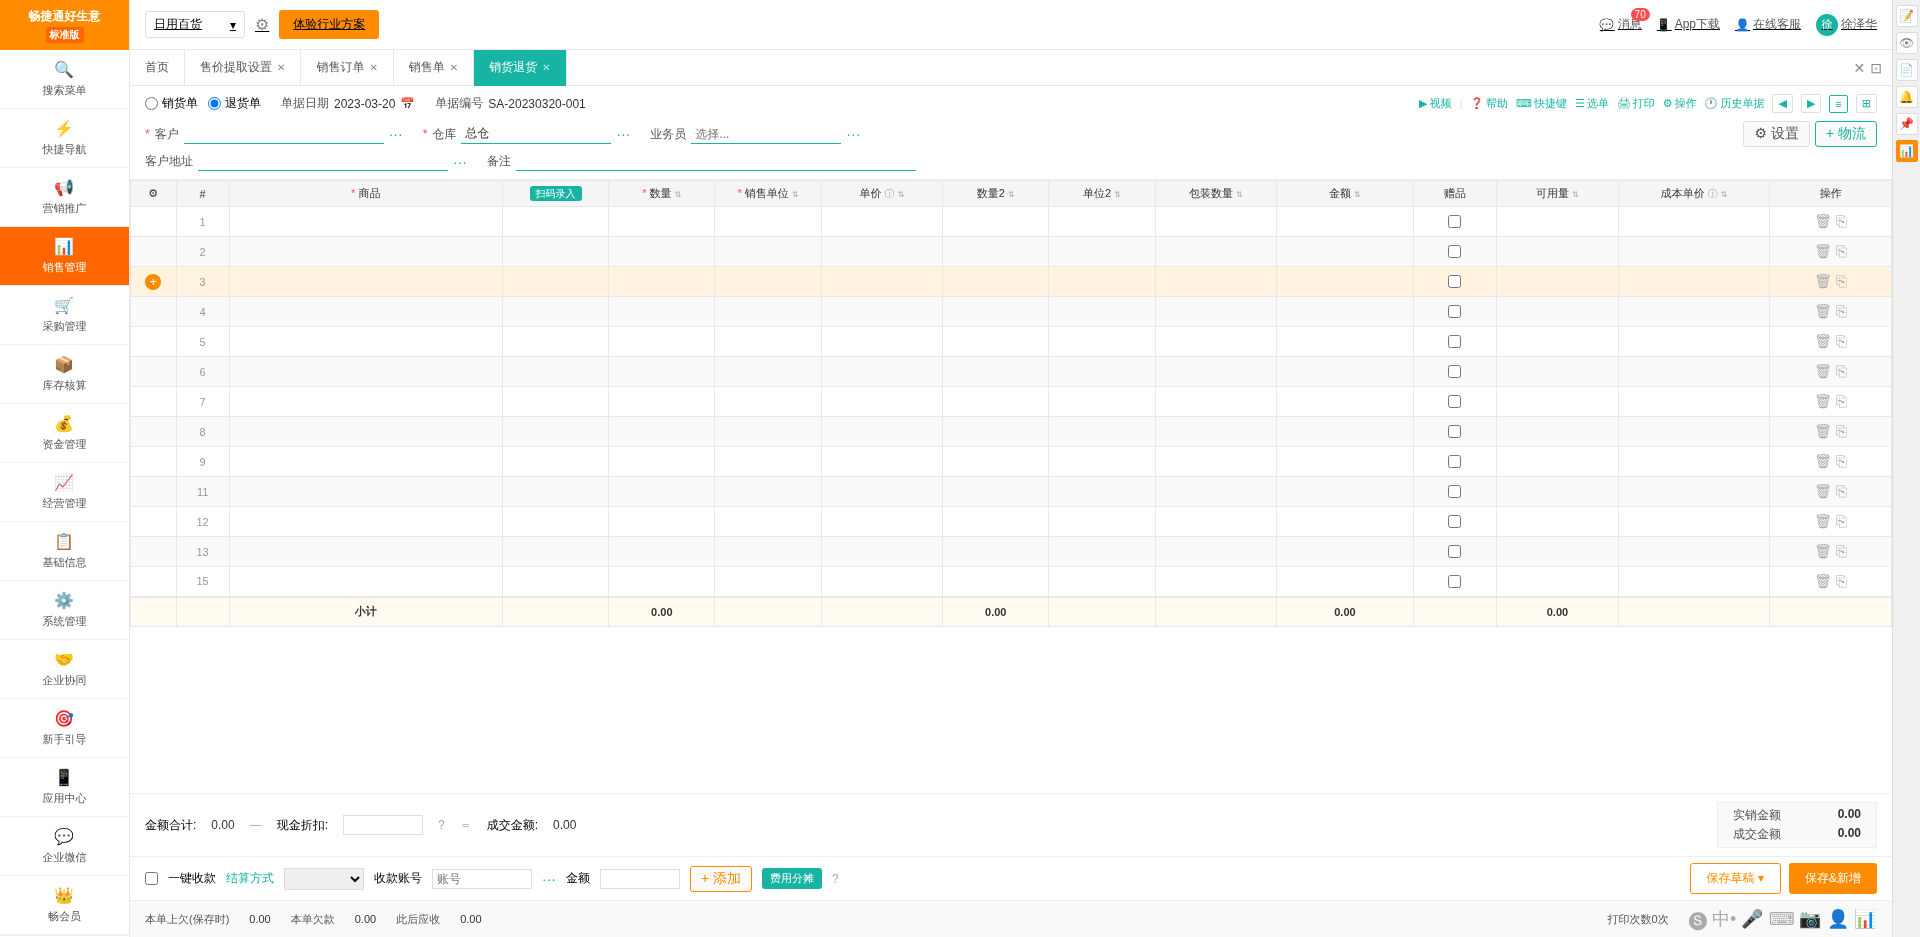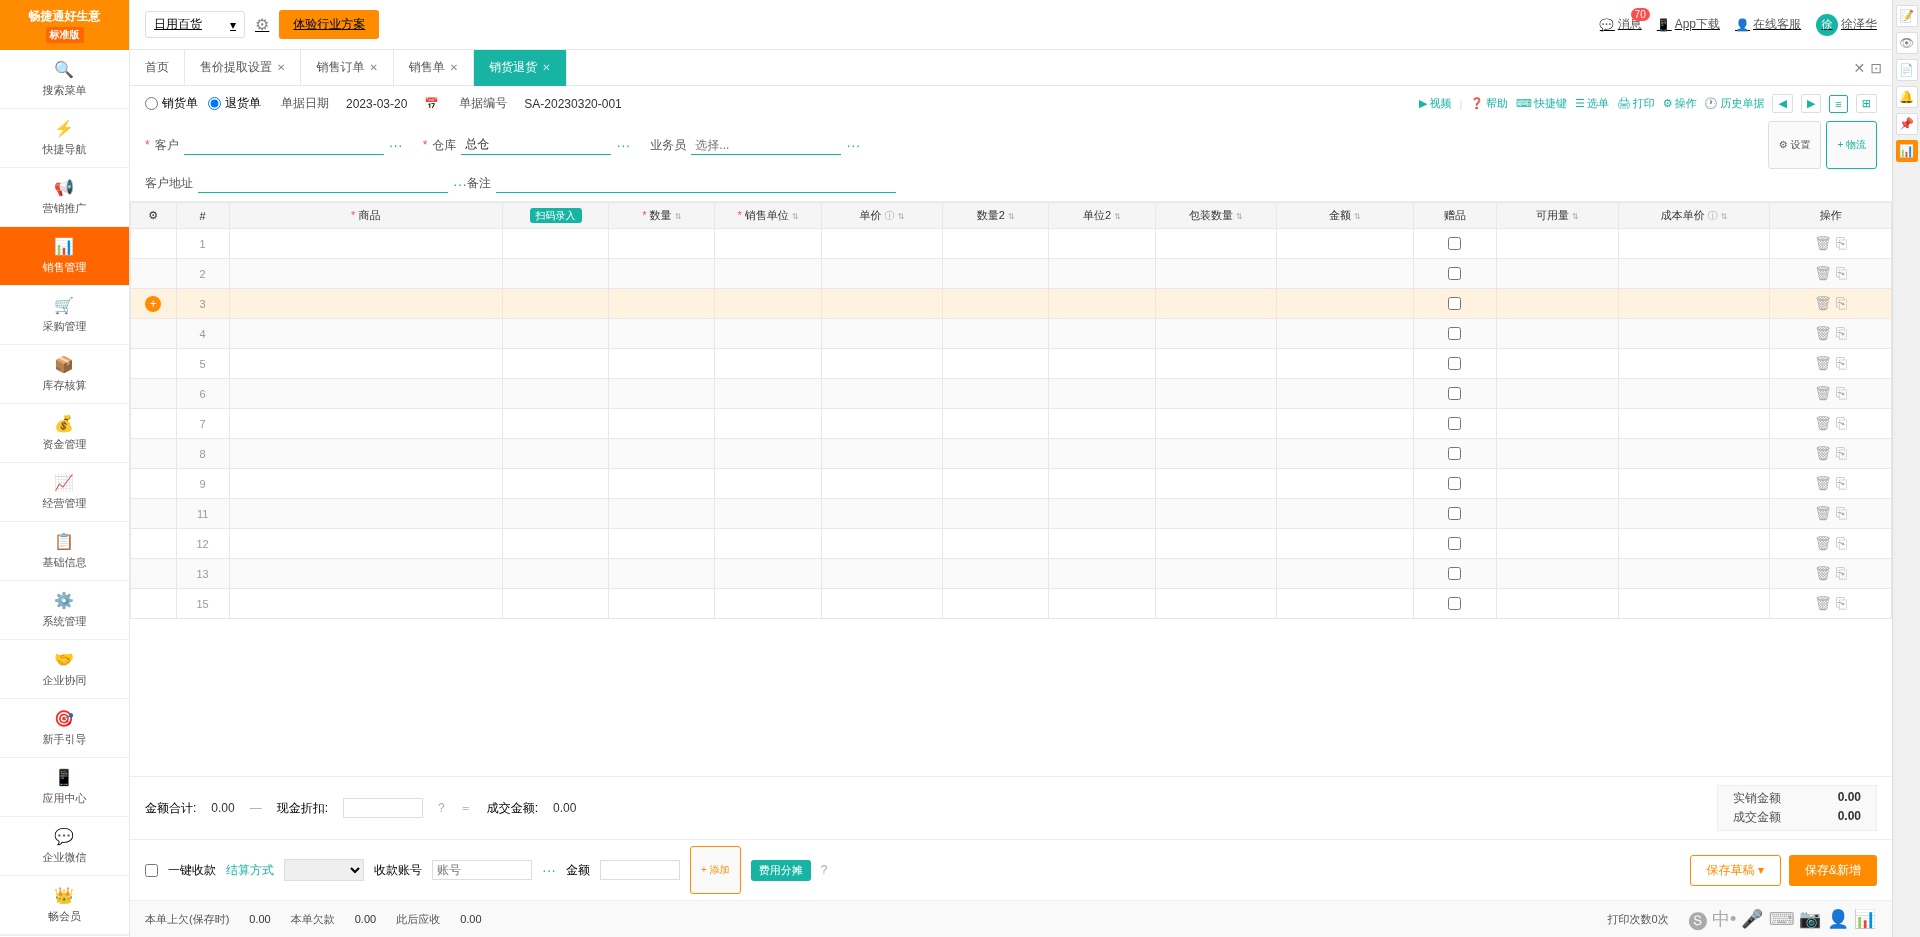--- a/index.html
+++ b/index.html
@@ -36,35 +36,35 @@
 
     
     .content { flex: 1; background: #fff; overflow: hidden; display: flex; flex-direction: column; }
 
     
     .form-header { padding: 8px 15px; border-bottom: 1px solid #eee; }
     .form-row1 { display: flex; align-items: center; gap: 20px; margin-bottom: 8px; }
     .radio-group { display: flex; align-items: center; gap: 10px; }
     .radio-item { display: flex; align-items: center; gap: 4px; cursor: pointer; }
     .radio-item input { cursor: pointer; }
-    .form-field { display: flex; align-items: center; gap: 17px; }
+    .form-field { display: flex; align-items: center; gap: 5px; }
     .form-label { color: #555; white-space: nowrap; }
     .form-value { color: #333; }
     .toolbar-right { margin-left: auto; display: flex; align-items: center; gap: 8px; color: #17b3a3; font-size: 11px; }
     .toolbar-btn { display: flex; align-items: center; gap: 2px; cursor: pointer; }
 
     .form-row2 { display: flex; align-items: center; gap: 20px; }
     .form-input-group { display: flex; align-items: center; gap: 5px; min-width: 200px; }
     .required { color: #ff4d4f; }
     .form-input { border: none; border-bottom: 1px solid #17b3a3; width: 180px; padding: 2px 4px; font-size: 12px; color: #333; }
     .form-input-dots { color: #17b3a3; cursor: pointer; font-size: 14px; }
     .form-side-btns { margin-left: auto; display: flex; gap: 5px; }
-    .side-btn { border: 1px solid #ddd; padding: 16px 10px; border-radius: 3px; cursor: pointer; font-size: 10px; color: #555; background: #fafafa; }
-
-    .form-row3 { display: flex; align-items: flex-start; padding-top: 5px; }
+    .side-btn { border: 1px solid #ddd; padding: 3px 10px; border-radius: 3px; cursor: pointer; font-size: 14px; color: #555; background: #fafafa; }
+
+    .form-row3 { display: flex; align-items: flex-start; gap: 20px; padding-top: 5px; }
 
     
     .table-container { flex: 1; overflow: auto; }
     table { width: 100%; border-collapse: collapse; table-layout: fixed; }
     thead th { background: #f5f5f5; border: 1px solid #e8e8e8; padding: 5px 6px; text-align: center; font-weight: normal; color: #333; font-size: 11px; white-space: nowrap; position: sticky; top: 0; z-index: 10; }
     thead th .required { color: #ff4d4f; }
     tbody td { border: 1px solid #e8e8e8; padding: 4px 6px; text-align: center; color: #333; font-size: 11px; height: 30px; }
     tbody tr:nth-child(odd) { background: #fff; }
     tbody tr:nth-child(even) { background: #fafafa; }
     tbody tr.highlighted { background: #fff3e0; }
@@ -676,20 +676,37 @@
               <td></td>
               <td>
                 <div class="checkbox-cell">
                   <input type="checkbox" style="">
                 </div>
               </td>
               <td></td>
               <td></td>
               <td><span class="action-icon">🗑</span><span class="action-icon">⎘</span></td>
             </tr>
+            <tr class="total-row">
+              <td></td>
+              <td></td>
+              <td>小计</td>
+              <td></td>
+              <td>0.00</td>
+              <td></td>
+              <td></td>
+              <td>0.00</td>
+              <td></td>
+              <td></td>
+              <td>0.00</td>
+              <td></td>
+              <td>0.00</td>
+              <td></td>
+              <td></td>
+            </tr>
           </tbody>
       </table>
     </div>
 
     <div class="footer-calc">
       <span>金额合计:</span>
       <span style="color:#333;">0.00</span>
       <span style="color:#aaa;">—</span>
       <span>现金折扣:</span>
       <input type="text" style="width: 80px; border: 1px solid rgb(221, 221, 221); padding: 2px 4px; font-size: 12px;">

